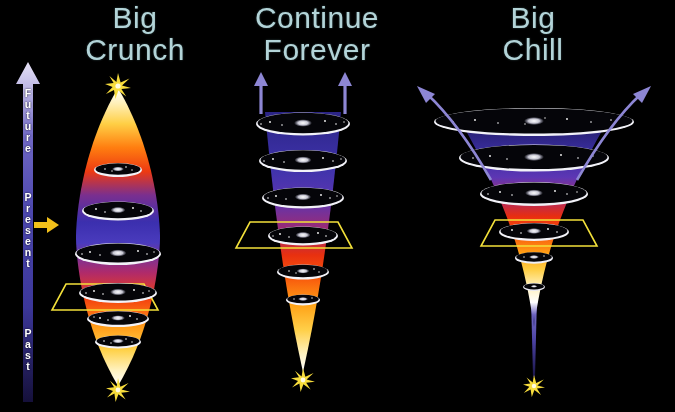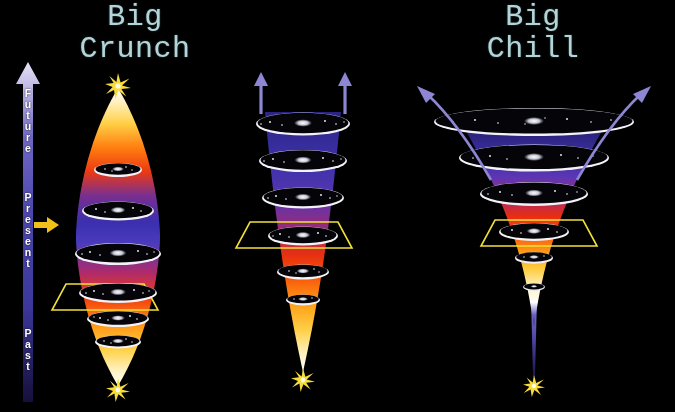--- a/index.html
+++ b/index.html
@@ -15,21 +15,21 @@
     position: relative;
     width: 675px;
     height: 412px;
     background: #000000;
     overflow: hidden;
   }
   
   .panel-title {
     position: absolute;
     text-align: center;
-    font-family: Liberation Mono, monospace;
+    font-family: Liberation Sans, sans-serif;
     color: #b3d4d8;
     font-size: 30px;
     line-height: 1.05;
     letter-spacing: 0.5px;
     white-space: pre-line;
     text-shadow: 0 0 2px rgba(120,170,175,0.45);
   }
   #title-crunch  { left: 40px;  top: 2px;  width: 190px; }
   #title-forever { left: 222px; top: 2px;  width: 190px; }
   #title-chill   { left: 438px; top: 2px;  width: 190px; }
@@ -69,20 +69,22 @@
   #panel-chill   { left: 395px; top: 72px;  width: 278px; height: 335px; }
 </style>
 </head>
 <body>
 
 <div id="stage">
 
   <div class="panel-title" id="title-crunch">Big
 Crunch</div>
 
+  <div class="panel-title" id="title-forever">Continue
+Forever</div>
 
   <div class="panel-title" id="title-chill">Big
 Chill</div>
 
   <div id="time-axis">
     <svg width="28" height="340" viewBox="0 0 28 340">
       <defs>
         <linearGradient id="axisGrad" x1="0" y1="0" x2="0" y2="1">
           <stop offset="0%" stop-color="#e6e2f6"></stop>
           <stop offset="8%" stop-color="#bcb6e4"></stop>

